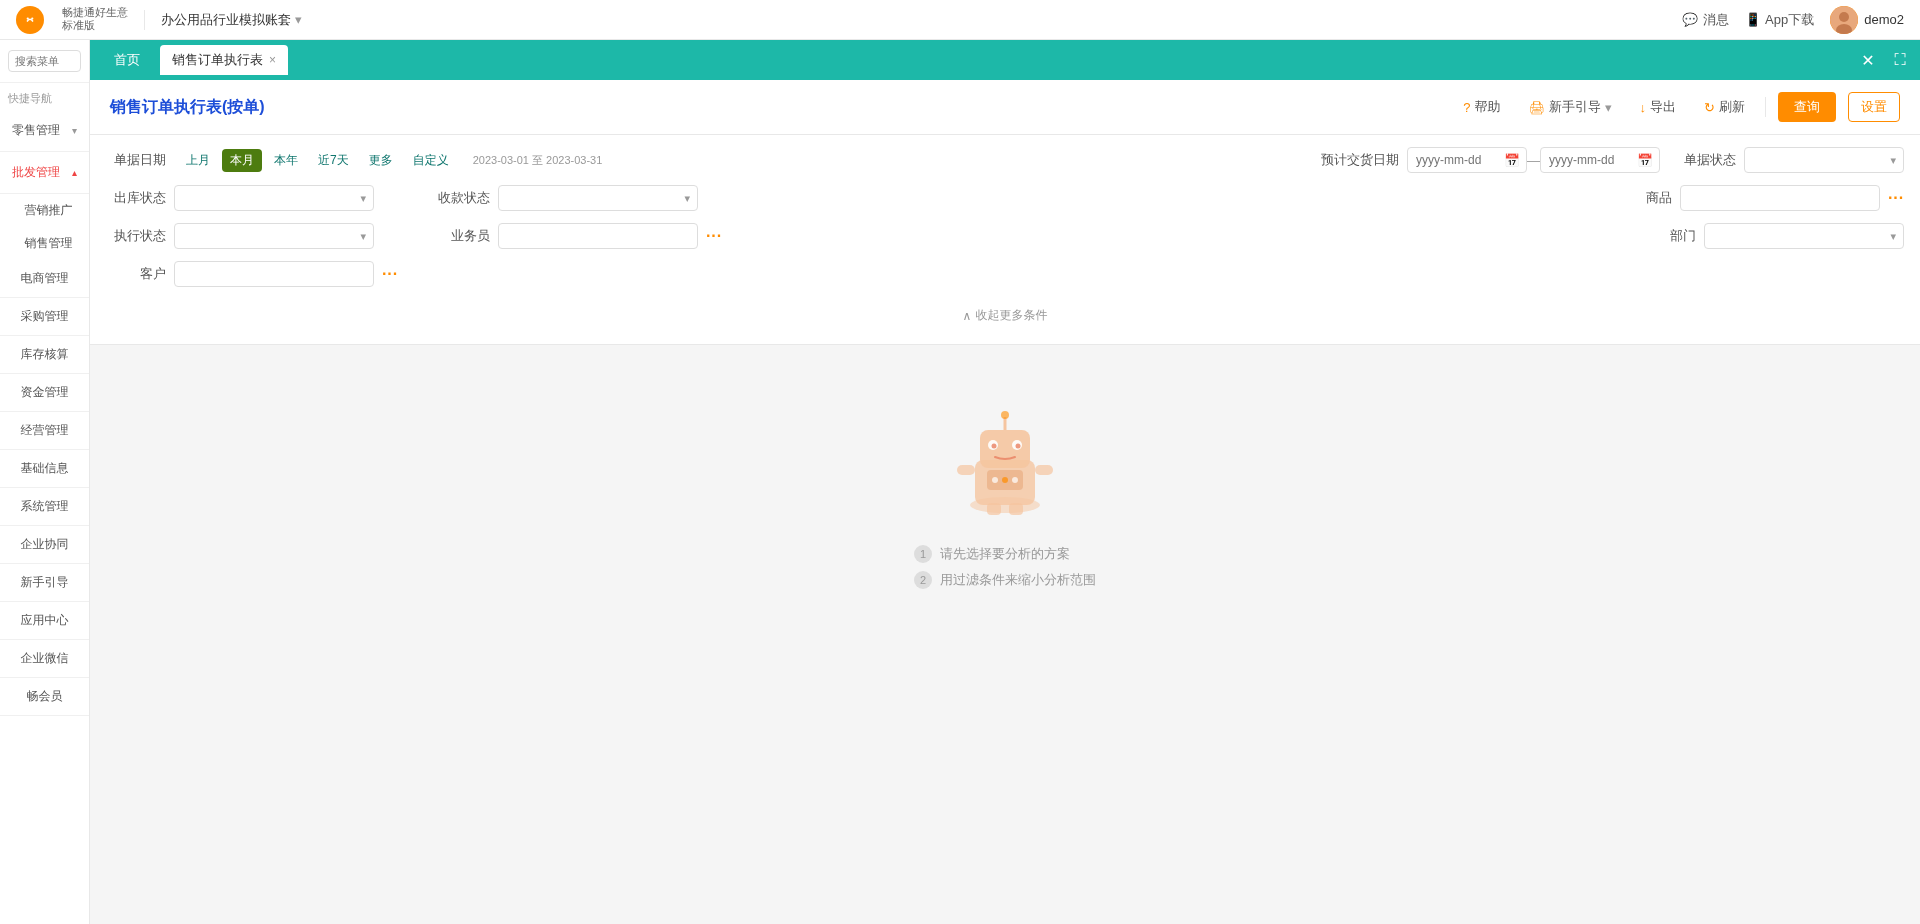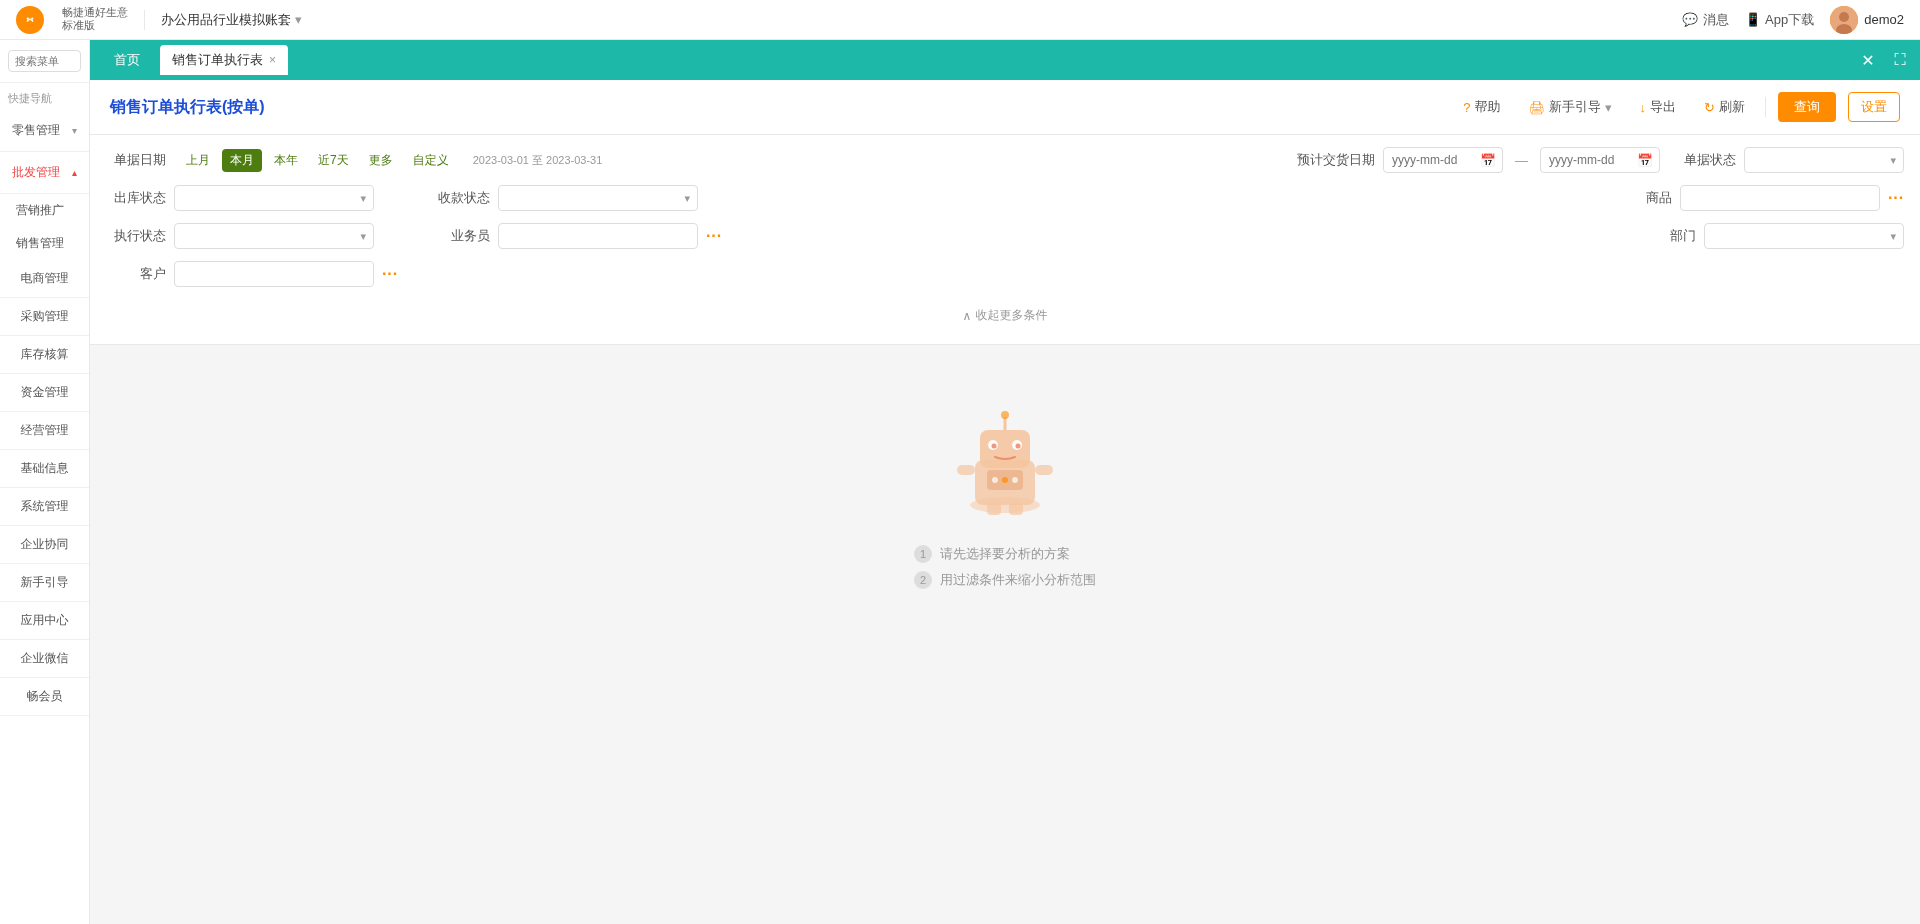--- a/index.html
+++ b/index.html
@@ -386,21 +386,21 @@
       right: 8px;
       top: 50%;
       transform: translateY(-50%);
       color: #999;
       pointer-events: none;
       font-size: 11px;
     }
     .date-range {
       display: flex;
       align-items: center;
-      gap: 12px;
+      gap: 0;
     }
     .date-input-wrap {
       position: relative;
       display: inline-flex;
       align-items: center;
     }
     .date-input-wrap input {
       border: 1px solid #ddd;
       border-radius: 4px;
       padding: 5px 24px 5px 8px;
@@ -424,21 +424,21 @@
     .date-quick-btns {
       display: flex;
       gap: 4px;
       margin-left: 4px;
     }
     .date-quick-btn {
       padding: 3px 8px;
       border-radius: 4px;
       font-size: 12px;
       cursor: pointer;
-      color: #4d7c0f;
+      color: #0f766e;
       background: transparent;
       border: none;
     }
     .date-quick-btn.active {
       background: #4d7c0f;
       color: #fff;
     }
 
     .more-dots {
       color: #ff8c00;
@@ -492,21 +492,21 @@
       color: #999;
       flex-shrink: 0;
     }
 
     
     .sidebar-sub-item {
       padding: 8px 8px 8px 16px;
       font-size: 12px;
       color: #555;
       cursor: pointer;
-      text-align: left;
+      text-align: center;
     }
 
     
     .robot-container {
       width: 120px;
       height: 120px;
       position: relative;
       margin-bottom: 20px;
     }
   </style>

